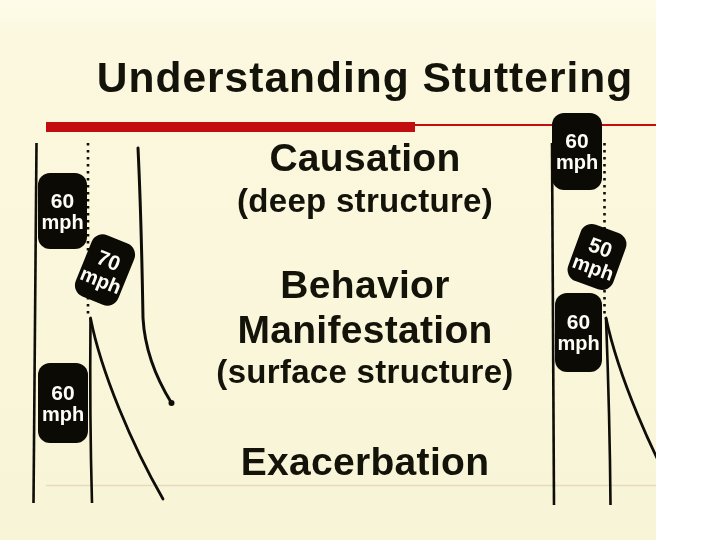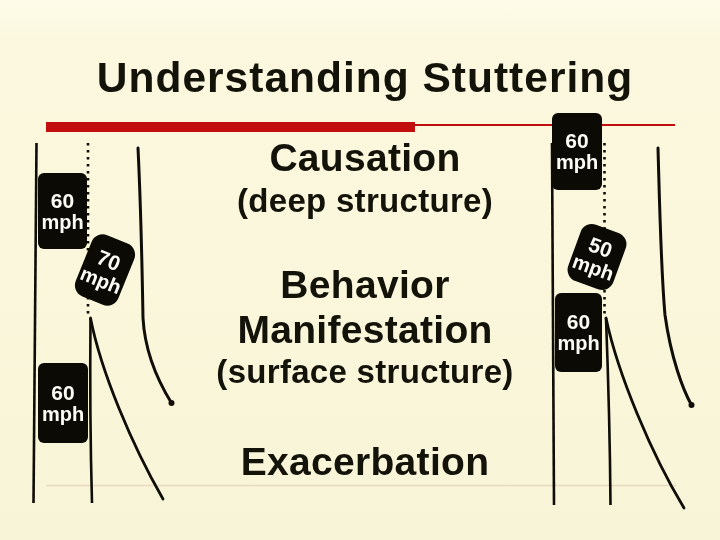--- a/index.html
+++ b/index.html
@@ -8,21 +8,21 @@
     --sign-black: #0b0a04;
     --sign-text: #fdfdf6;
     --line-black: #0e0d07;
     --faint-line: #e9d9c3;
     --text-black: #14130a;
   }
   html, body { margin: 0; padding: 0; }
   body { font-family: "Liberation Sans", "DejaVu Sans", sans-serif; }
   .slide {
     position: relative;
-    width: 720px;
+    width: 656px;
     height: 540px;
     overflow: hidden;
     background: linear-gradient(180deg, #fefce9 0%, #fbf8df 7%, var(--background, #faf7dc) 45%, #f8f4d7 100%);
   }
   svg.roads {
     position: absolute;
     left: 0; top: 0;
     width: 720px; height: 540px;
     z-index: 1;
   }
@@ -70,21 +70,21 @@
   #line-causation     { top: 138px; }
   #line-deep          { top: 184px; }
   #line-behavior      { top: 265px; }
   #line-manifestation { top: 310px; }
   #line-surface       { top: 355px; }
   #line-exacerbation  { top: 442px; }
   .sign {
     position: absolute;
     background: var(--sign-black, #0b0a04);
     color: var(--sign-text, #fdfdf6);
-    border-radius: 6px;
+    border-radius: 12px;
     display: flex;
     flex-direction: column;
     align-items: center;
     justify-content: center;
     font-weight: bold;
     z-index: 3;
     text-align: center;
   }
   .sign .v { font-size: 21px; line-height: 22px; }
   .sign .u { font-size: 20px; line-height: 21px; }

